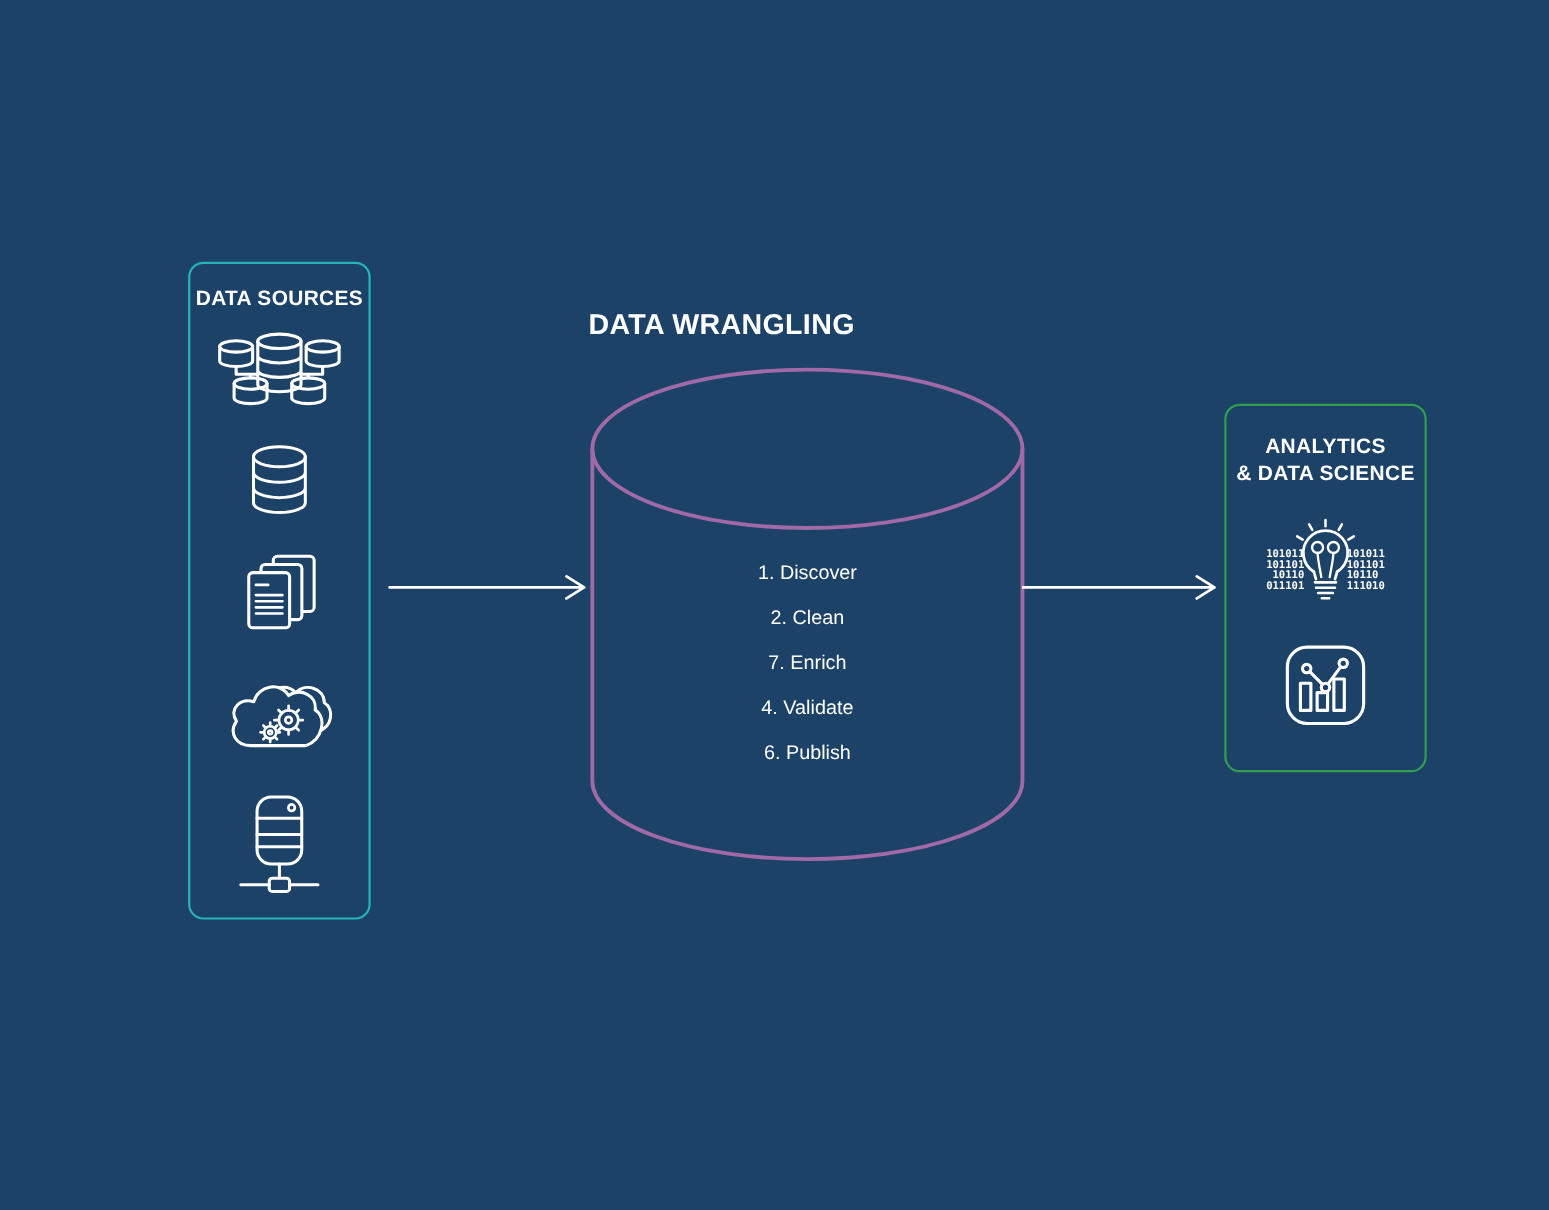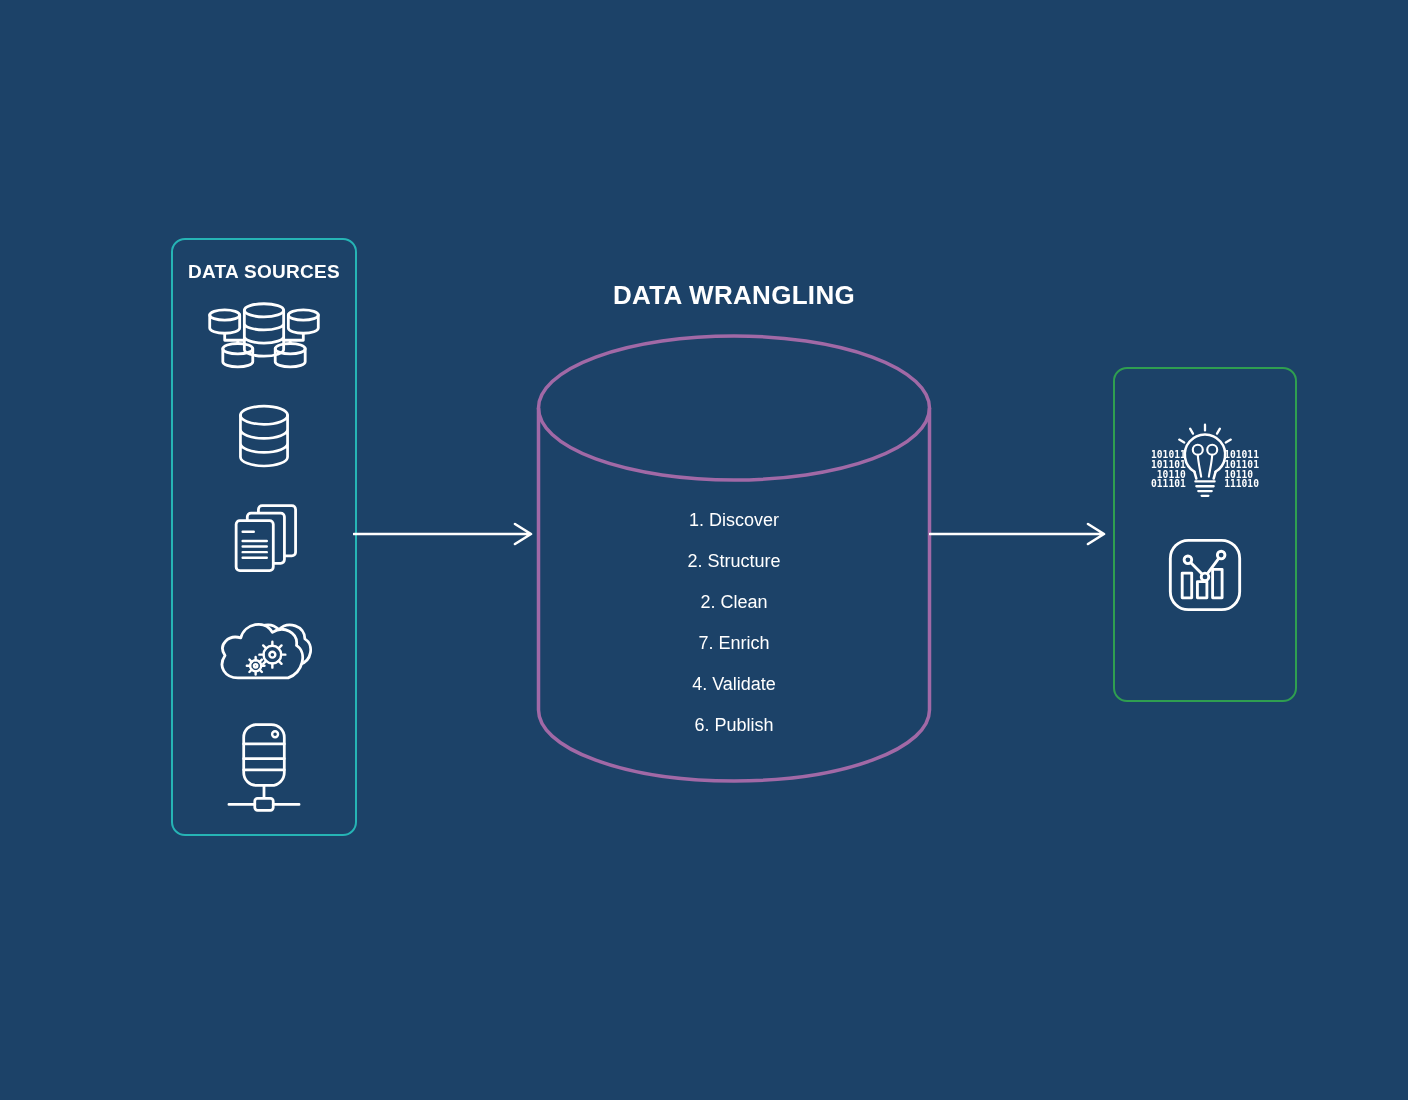--- a/index.html
+++ b/index.html
@@ -7,35 +7,35 @@
     width:1408px;height:1100px;position:relative;overflow:hidden;
     background:#1c4268;
     font-family:"Liberation Sans", sans-serif;
     color:#ffffff;
   }
   .panel{
     position:absolute;box-sizing:border-box;border-radius:14px;
     display:flex;flex-direction:column;align-items:center;
   }
   .sources-panel{
-    left:171px;top:238px;width:186px;height:598px;
+    left:171px;top:238px;width:166px;height:598px;
     border:2px solid #26b4b5;padding-top:20px;
   }
   .analytics-panel{
     left:1113px;top:367px;width:184px;height:335px;
     border:2px solid #2f9e50;padding-top:26px;
   }
   .panel-title{
     font-weight:bold;font-size:19px;letter-spacing:.3px;text-align:center;line-height:24px;
   }
   .sources-icons{
     display:flex;flex-direction:column;align-items:center;gap:30px;margin-top:16px;
   }
   .wrangling-title{
-    position:absolute;left:535px;top:280px;width:398px;text-align:center;
+    position:absolute;left:535px;top:280px;width:398px;text-align:left;
     font-weight:bold;font-size:26px;letter-spacing:.3px;
   }
   .cylinder-svg{position:absolute;left:535px;top:332px;}
   .steps{
     position:absolute;left:535px;top:500px;width:398px;text-align:center;
     font-size:18px;line-height:41px;
   }
   .arrow-svg{position:absolute;}
   .arrow-1{left:353px;top:521px;}
   .arrow-2{left:929px;top:521px;}
@@ -109,36 +109,39 @@
 <div class="wrangling-title">DATA WRANGLING</div>
 
 <svg class="cylinder-svg" width="398" height="462" viewBox="0 0 398 462" fill="none" stroke="#a169a6" stroke-width="3.5">
   <path d="M3.5,76 V378 M394.5,76 V378"></path>
   <path d="M3.5,378 A195.5,71 0 0 0 394.5,378"></path>
   <ellipse cx="199" cy="76" rx="195.5" ry="72"></ellipse>
 </svg>
 
 <div class="steps">
   <div>1. Discover</div>
-  <div>2. Structure</div>
   <div>2. Clean</div>
   <div>7. Enrich</div>
   <div>4. Validate</div>
   <div>6. Publish</div>
 </div>
 
 <svg class="arrow-svg arrow-1" width="186" height="26" viewBox="0 0 186 26" fill="none" stroke="#ffffff" stroke-width="2.6" stroke-linecap="round" stroke-linejoin="round">
   <path d="M1,13 H176 M162,3 L178,13 L162,23"></path>
 </svg>
 
 <svg class="arrow-svg arrow-2" width="183" height="26" viewBox="0 0 183 26" fill="none" stroke="#ffffff" stroke-width="2.6" stroke-linecap="round" stroke-linejoin="round">
   <path d="M1,13 H173 M159,3 L175,13 L159,23"></path>
 </svg>
 
 <div class="panel analytics-panel">
+  <div class="panel-title">
+    <div>ANALYTICS</div>
+    <div>&amp; DATA SCIENCE</div>
+  </div>
 
   <div class="bulb-wrap">
     <svg width="124" height="100" viewBox="0 0 128 104" fill="none" stroke="#ffffff" stroke-width="2.6" stroke-linecap="round" stroke-linejoin="round">
       <path d="M53,57 a21,21 0 1 1 22,0"></path>
       <path d="M53,57 L55,64 M75,57 L73,64"></path>
       <path d="M54,67 H74 M55,72 H73 M57,77 H71 M60.5,82 H67.5" stroke-width="2.4"></path>
       <circle cx="56.5" cy="34" r="5.2" stroke-width="2.2"></circle>
       <circle cx="71.5" cy="34" r="5.2" stroke-width="2.2"></circle>
       <path d="M56.5,39.2 C57,48 59,55 60,62 M71.5,39.2 C71,48 69,55 68,62" stroke-width="2.2"></path>
       <g stroke-width="2.4">

